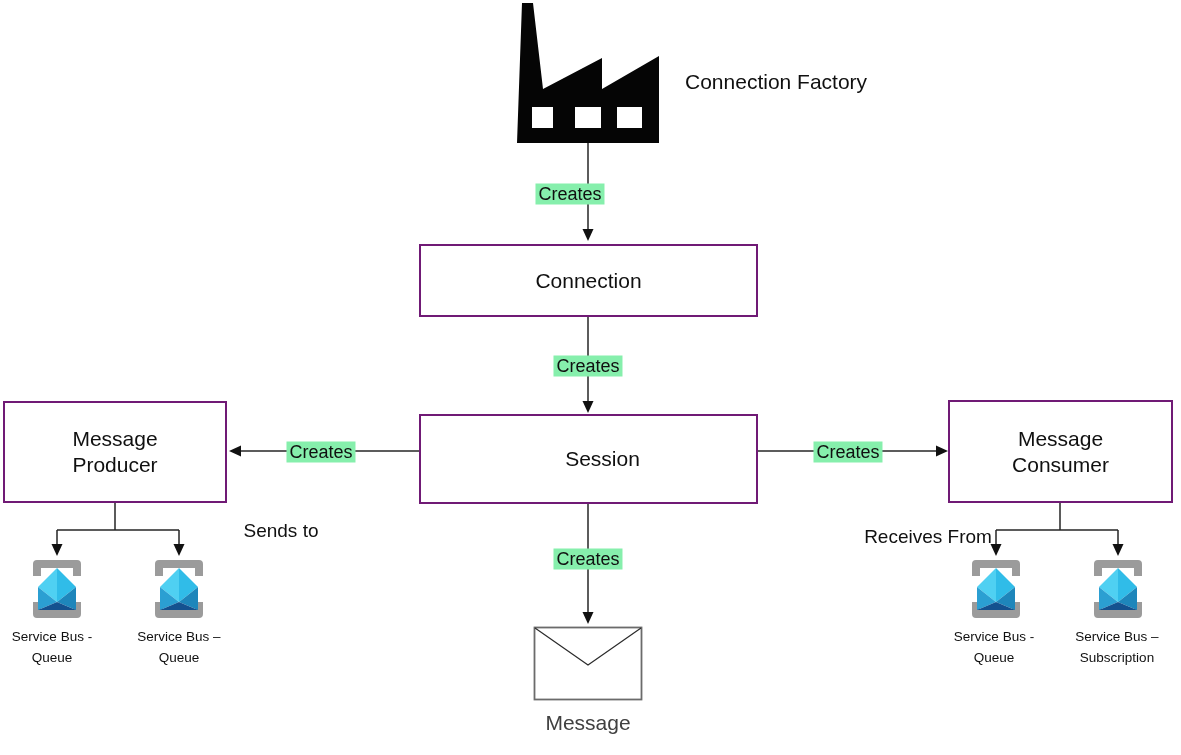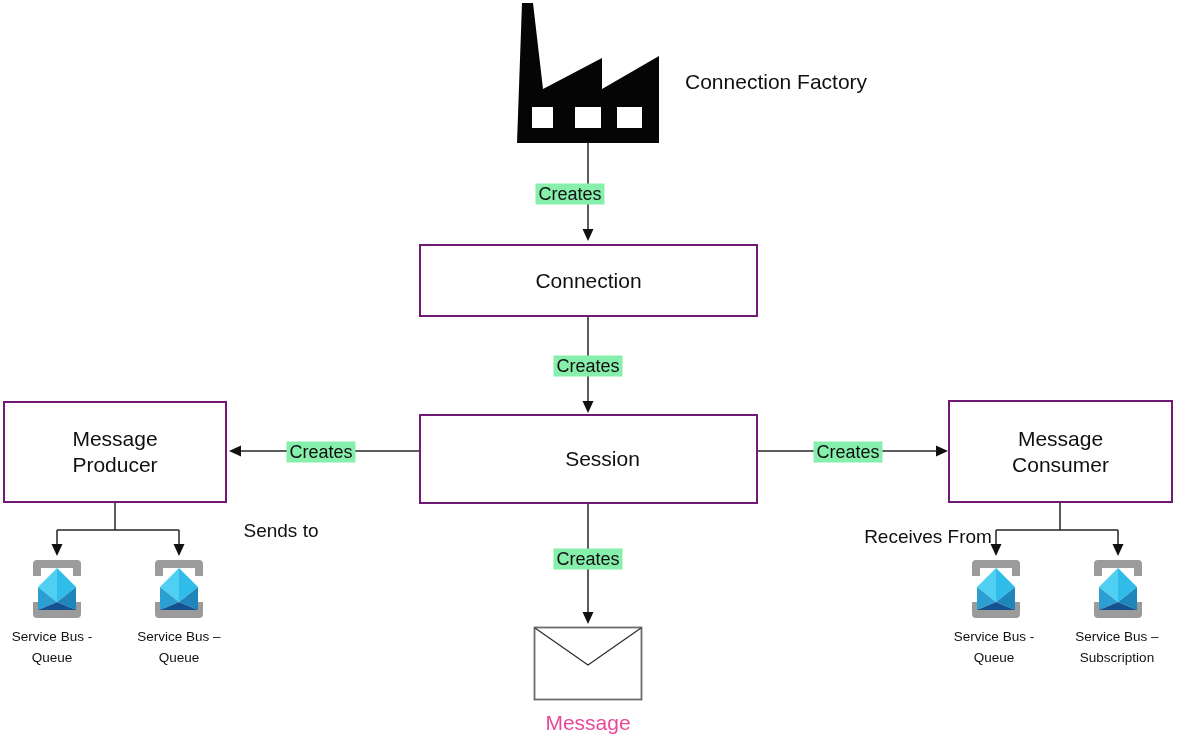--- a/index.html
+++ b/index.html
@@ -43,21 +43,21 @@
   .icon-caption{
     position:absolute;z-index:3;
     transform:translateX(-50%);
     width:150px;text-align:center;
     font-size:13.5px;line-height:21px;color:#101010;
   }
   .icon-caption span{display:block;}
   .msg-label{
     position:absolute;z-index:3;
     transform:translateX(-50%);
-    font-size:21px;color:#ec4899;
+    font-size:21px;color:#404040;
   }
 </style>
 </head>
 <body>
 
 <div id="canvas">
 
   <svg width="0" height="0" style="position:absolute" aria-hidden="true">
     <defs>
       <symbol id="sb-icon" viewBox="0 0 64 64">

